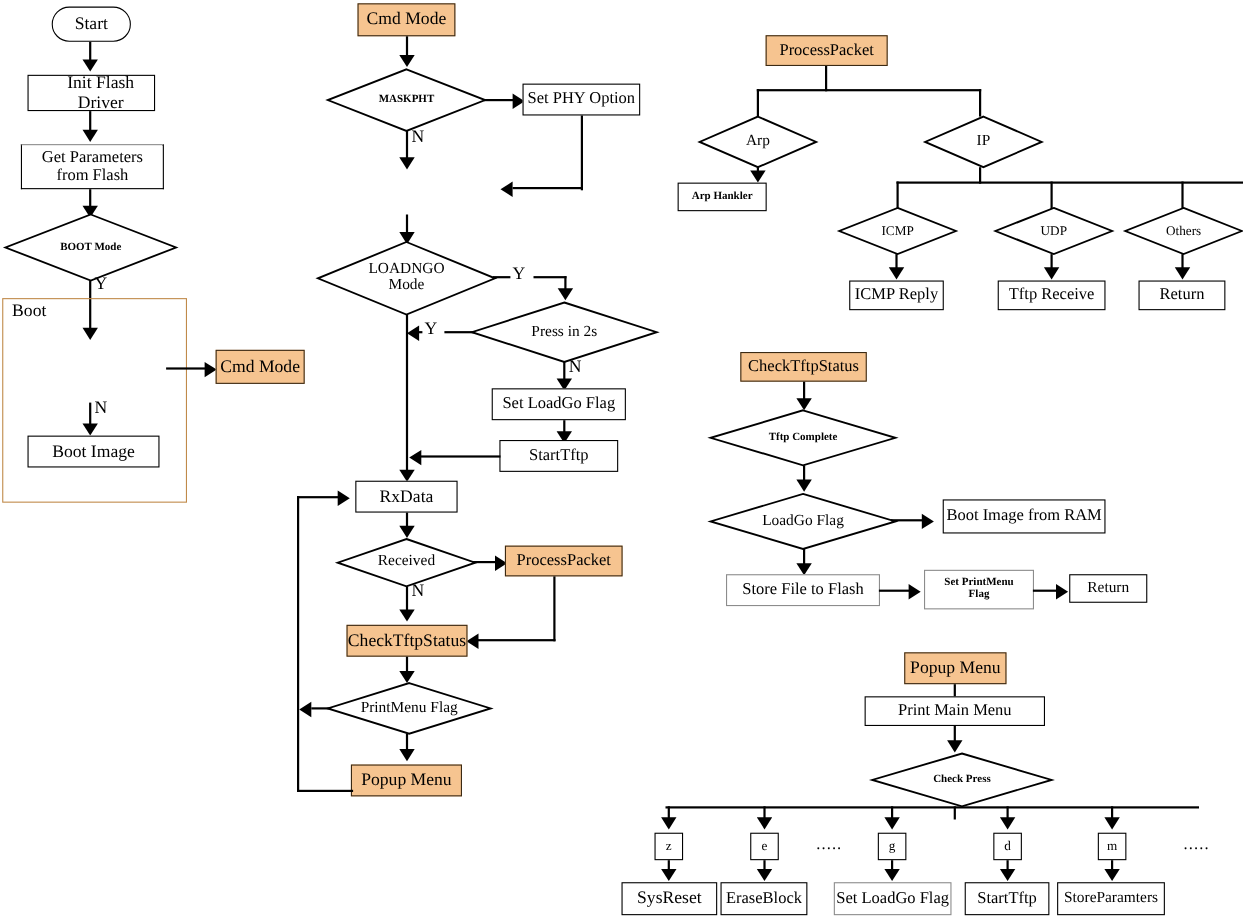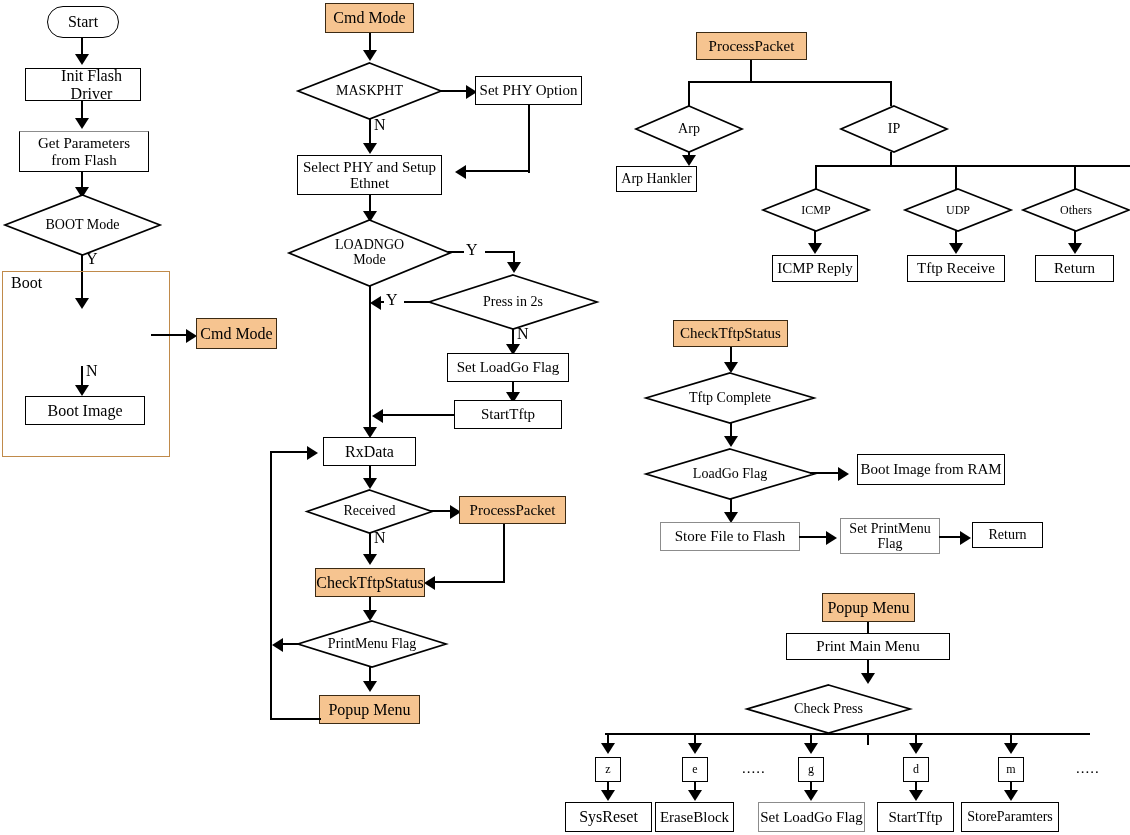--- a/index.html
+++ b/index.html
@@ -34,21 +34,21 @@
 
   
   .group{position:absolute;border:1.6px solid #c08a4a;background:transparent;}
   .group-label{position:absolute;font-size:16px;color:#000;background:#fff;padding:0 2px;}
 
   .dots{position:absolute;font-size:15px;letter-spacing:1px;color:#000;}
 
   .t16{font-size:16px;}
   .t15{font-size:15px;}
   .t14{font-size:14px;}
-  .t13{font-size:14px;}
+  .t13{font-size:10px;font-weight:bold;}
   .t12{font-size:12px;}
   .t11{font-size:14px;}
 </style>
 </head>
 <body>
 
 <div id="canvas">
 
   <div class="node box rounded t16" style="left:47px;top:6px;width:72px;height:32px;">Start</div>
   <div class="ln vln" style="left:81px;top:38px;height:20px;"></div>
@@ -103,22 +103,20 @@
   <div class="node box t15" style="left:475px;top:76px;width:107px;height:29px;">Set PHY Option</div>
 
   <div class="ln vln" style="left:528px;top:105px;width:2.4px;height:68px;"></div>
   <div class="ln hln" style="left:466px;top:170px;width:64px;"></div>
   <div class="arrow left" style="left:455px;top:165px;"></div>
 
   <div class="ln vln" style="left:369px;top:119px;height:29px;"></div>
   <div class="arrow down" style="left:363px;top:143px;"></div>
   <div class="elabel" style="left:374px;top:116px;">N</div>
 
-  <div class="node box t15" style="left:297px;top:155px;width:145px;height:40px;white-space:pre-line;">Select PHY and Setup
-Ethnet</div>
   <div class="ln vln" style="left:369px;top:195px;height:21px;"></div>
   <div class="arrow down" style="left:363px;top:211px;"></div>
 
   <div class="diamond" style="left:288px;top:219px;width:163px;height:68px;">
     <svg width="163" height="68" viewBox="0 0 163 68">
         <polygon points="81.5,1 162,34 81.5,67 1,34" fill="#fff" stroke="#000" stroke-width="1.7"></polygon>
       </svg>
     <div class="dlabel t11" style="white-space:pre-line;">LOADNGO
 Mode</div>
   </div>
@@ -299,21 +297,21 @@
 
   <div class="node box t14" style="left:972px;top:522px;width:71px;height:26px;">Return</div>
 
   <div class="node orange t16" style="left:822px;top:593px;width:93px;height:29px;">Popup Menu</div>
   <div class="ln vln" style="left:867px;top:622px;height:12px;"></div>
 
   <div class="node box t15" style="left:786px;top:633px;width:164px;height:27px;">Print Main Menu</div>
   <div class="ln vln" style="left:867px;top:660px;height:18px;"></div>
   <div class="arrow down" style="left:861px;top:673px;"></div>
 
-  <div class="diamond" style="left:746px;top:684px;width:165px;height:50px;">
+  <div class="diamond" style="left:792px;top:684px;width:165px;height:50px;">
     <svg width="165" height="50" viewBox="0 0 165 50">
         <polygon points="82.5,1 164,25 82.5,49 1,25" fill="#fff" stroke="#000" stroke-width="1.7"></polygon>
       </svg>
     <div class="dlabel t13">Check Press</div>
   </div>
 
   <div class="ln vln" style="left:867px;top:733px;height:12px;"></div>
   <div class="ln hln" style="left:605px;top:733px;width:485px;"></div>
 
   <div class="ln vln" style="left:607px;top:733px;height:14px;"></div>

